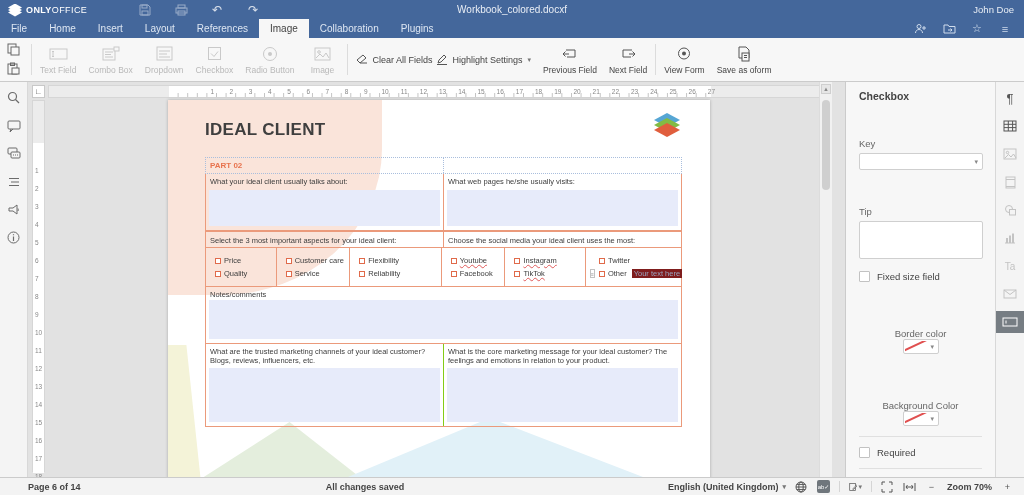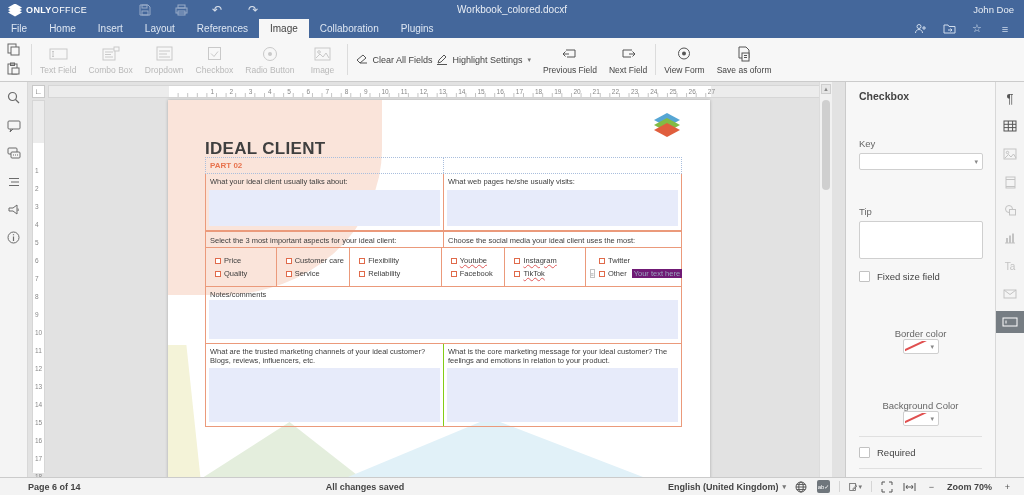--- a/index.html
+++ b/index.html
@@ -60,21 +60,21 @@
   .v-ruler .white { position:absolute; left:0; right:0; top:42px; height:330px; background:#fff; }
 
   
   .page { position:absolute; left:140px; top:18px; width:542px; height:500px; background:#fff; box-shadow:0 0 3px rgba(0,0,0,.25); overflow:hidden; }
   .shape { position:absolute; }
   .shape.peach { left:0; top:0; width:214px; height:195px; background:#fae4da; border-radius:0 0 75% 0; }
   .shape.yellow { left:0; top:245px; width:46px; height:260px; background:#f4f3d8; clip-path:polygon(0 0,40% 0,100% 100%,0 100%); }
   .shape.green { left:28px; top:322px; width:170px; height:60px; background:#e4eedd; clip-path:polygon(0 100%,55% 0,100% 100%); }
   .shape.cyan { left:168px; top:318px; width:320px; height:64px; background:#e1f1f8; clip-path:polygon(0 100%,48% 0,100% 100%); }
 
-  .page-title { position:absolute; left:37px; top:20px; font-size:17px; font-weight:bold; color:#3f3f3f; letter-spacing:.3px;margin-top:19px; }
+  .page-title { position:absolute; left:37px; top:20px; font-size:17px; font-weight:bold; color:#3f3f3f; letter-spacing:.3px; }
   .page-logo { position:absolute; right:30px; top:13px; width:26px; height:24px; }
   .page-logo i { position:absolute; left:0; width:26px; height:14px; clip-path:polygon(50% 0,100% 50%,50% 100%,0 50%); }
 
   
   .ftable { position:absolute; left:37px; top:57px; width:477px; font-size:7.5px; color:#3d3d3d; }
   .trow { position:relative; display:flex; }
   .row-part { height:17px; border:1px dotted #a9bedd; }
   .row-part .cell { display:flex; align-items:center; }
   .part-label { color:#e8734e; font-weight:bold; font-size:8px; padding-left:4px; }
   .cell { position:relative; }
@@ -86,21 +86,21 @@
   .field { background:#e7ebfa; position:absolute; left:3px; right:3px; bottom:4px; top:16px; }
   .row-sel { height:16px; border-left:1px solid #eb9a7b; border-right:1px solid #eb9a7b; border-top:1px solid #eb9a7b; }
   .row-sel .cell { display:flex; align-items:flex-end; padding:0 4px 2px 4px; }
   .row-sel .c-right { border-left:1px solid #eb9a7b; }
   .row-cb { height:40px; border:1px solid #eb9a7b; }
   .cb-col { border-left:1px solid #eb9a7b; display:flex; flex-direction:column; justify-content:center; gap:4px; padding-left:9px; }
   .cb-col:first-child { border-left:none; }
   .cb-item { display:flex; align-items:center; gap:3px; white-space:nowrap; }
   .cb-box { width:6px; height:6px; border:1px solid #e06a4a; background:#fff; flex:0 0 auto; }
   .sp-err { text-decoration:underline; text-decoration-style:wavy; text-decoration-color:#e05a5a; text-decoration-thickness:1px; text-underline-offset:1px; }
-  .inline-field { background:#701a75; color:#9aa4be; padding:0 2px; margin-left:2px; }
+  .inline-field { background:#7f1d1d; color:#9aa4be; padding:0 2px; margin-left:2px; }
   .drag-handle { width:7px; height:9px; background:#fff; border:1px solid #c2c2c2; font-size:5px; line-height:8px; color:#999; text-align:center; margin-right:1px; }
   .row-notes { height:57px; border:1px solid #eb9a7b; border-top:none;justify-content:center; }
   .row-notes .cell { width:100%; }
   .row-notes .field { top:13px; }
   .row-bottom { height:83px; border:1px solid #eb9a7b; border-top:none; }
   .row-bottom .c-right { border-left:1px solid #84cc16; }
   .row-bottom .field { top:24px; }
 
   
   .vscroll { position:absolute; right:0; top:0; width:13px; height:100%; background:#f1f1f1; border-left:1px solid #dcdcdc; }

